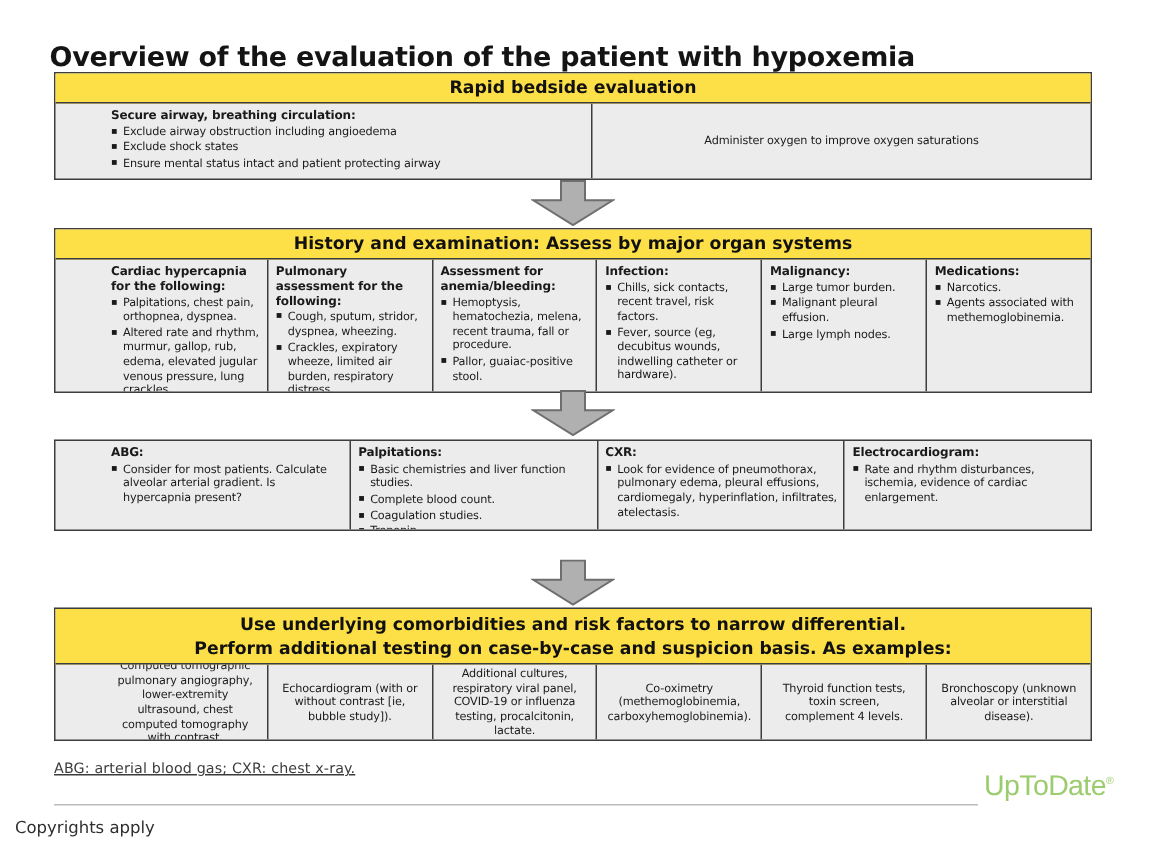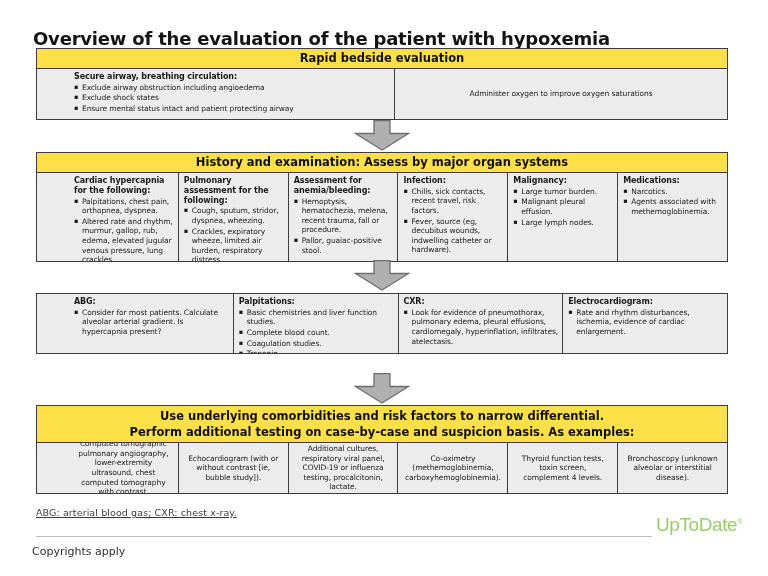--- a/index.html
+++ b/index.html
@@ -51,21 +51,21 @@
     position:absolute; left:36px; top:536px; width:703px; height:1px;
     background:#bcbcbc;
   }
   .logo {
     position:absolute; left:652px; top:514px; background:#ffffff;
     font-family:"Liberation Sans","DejaVu Sans",sans-serif;
     font-size:19px; color:#9bcc6d; letter-spacing:-0.4px; padding:0 2px 2px 4px;
   }
   .logo sup { font-size:7px; color:#9bcc6d; }
   .copyright {
-    position:absolute; left:32px; top:545px;
+    position:absolute; left:10px; top:545px;
     font-size:11px; color:#2f2f2f;
   }
 </style>
 </head>
 <body>
 
 <div class="page">
 
   <div class="title">Overview of the evaluation of the patient with hypoxemia</div>
 

